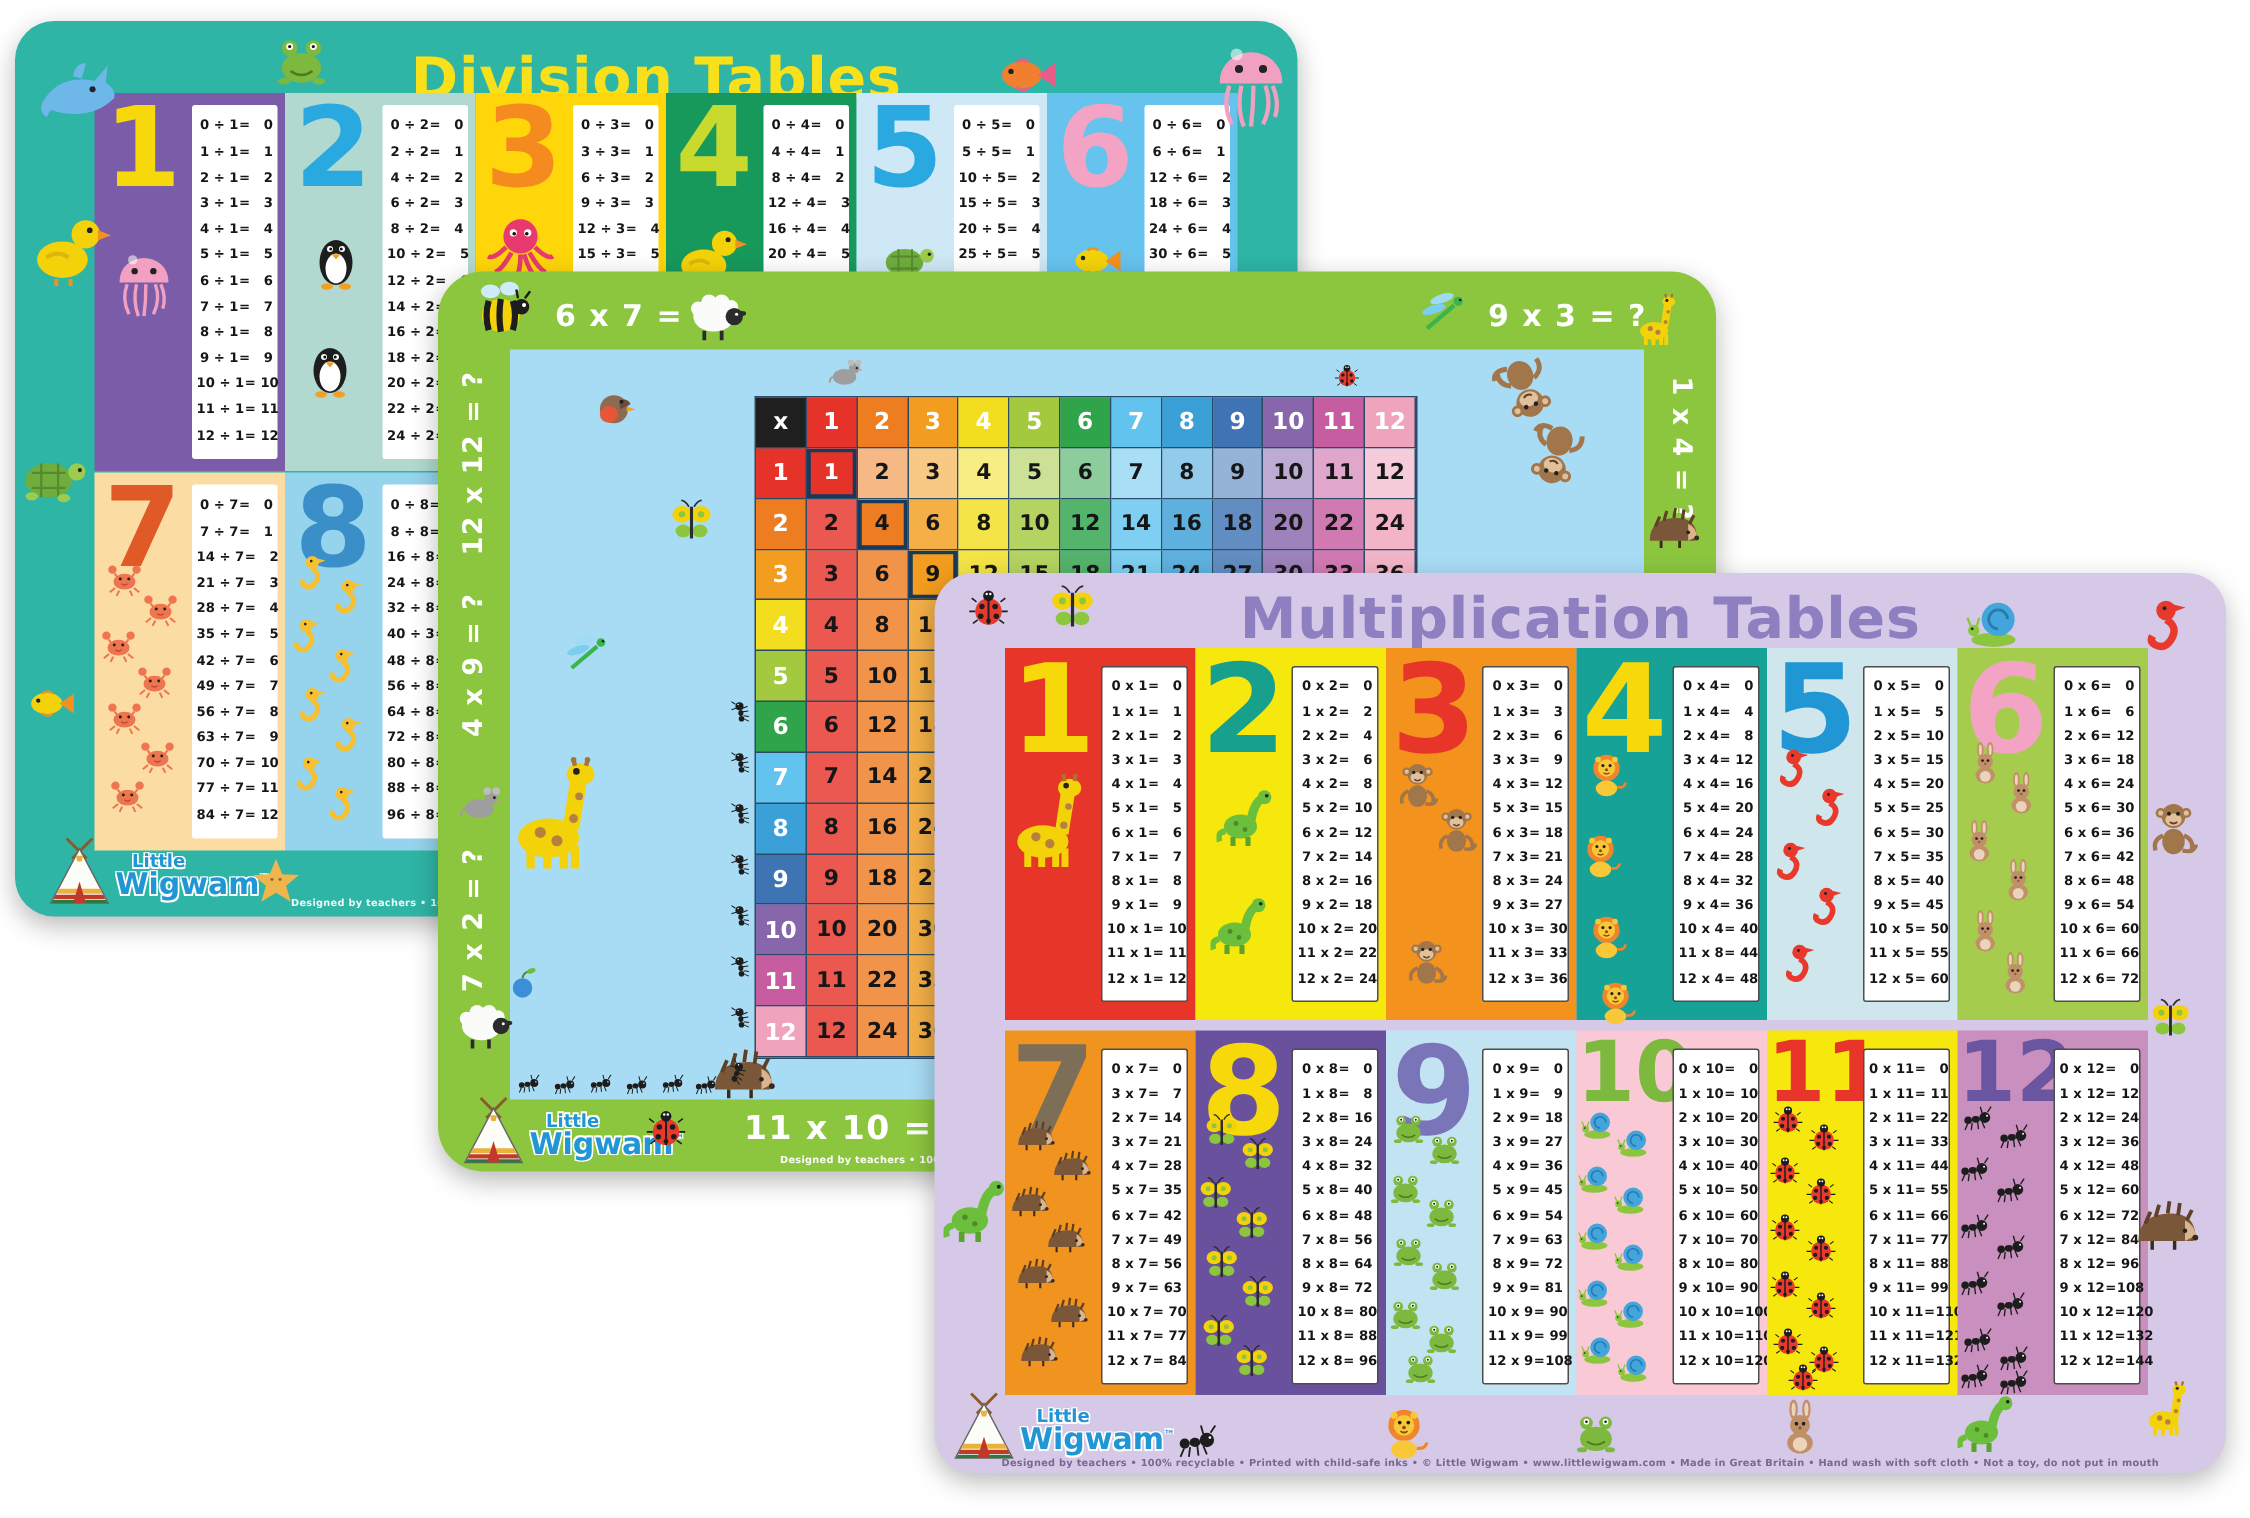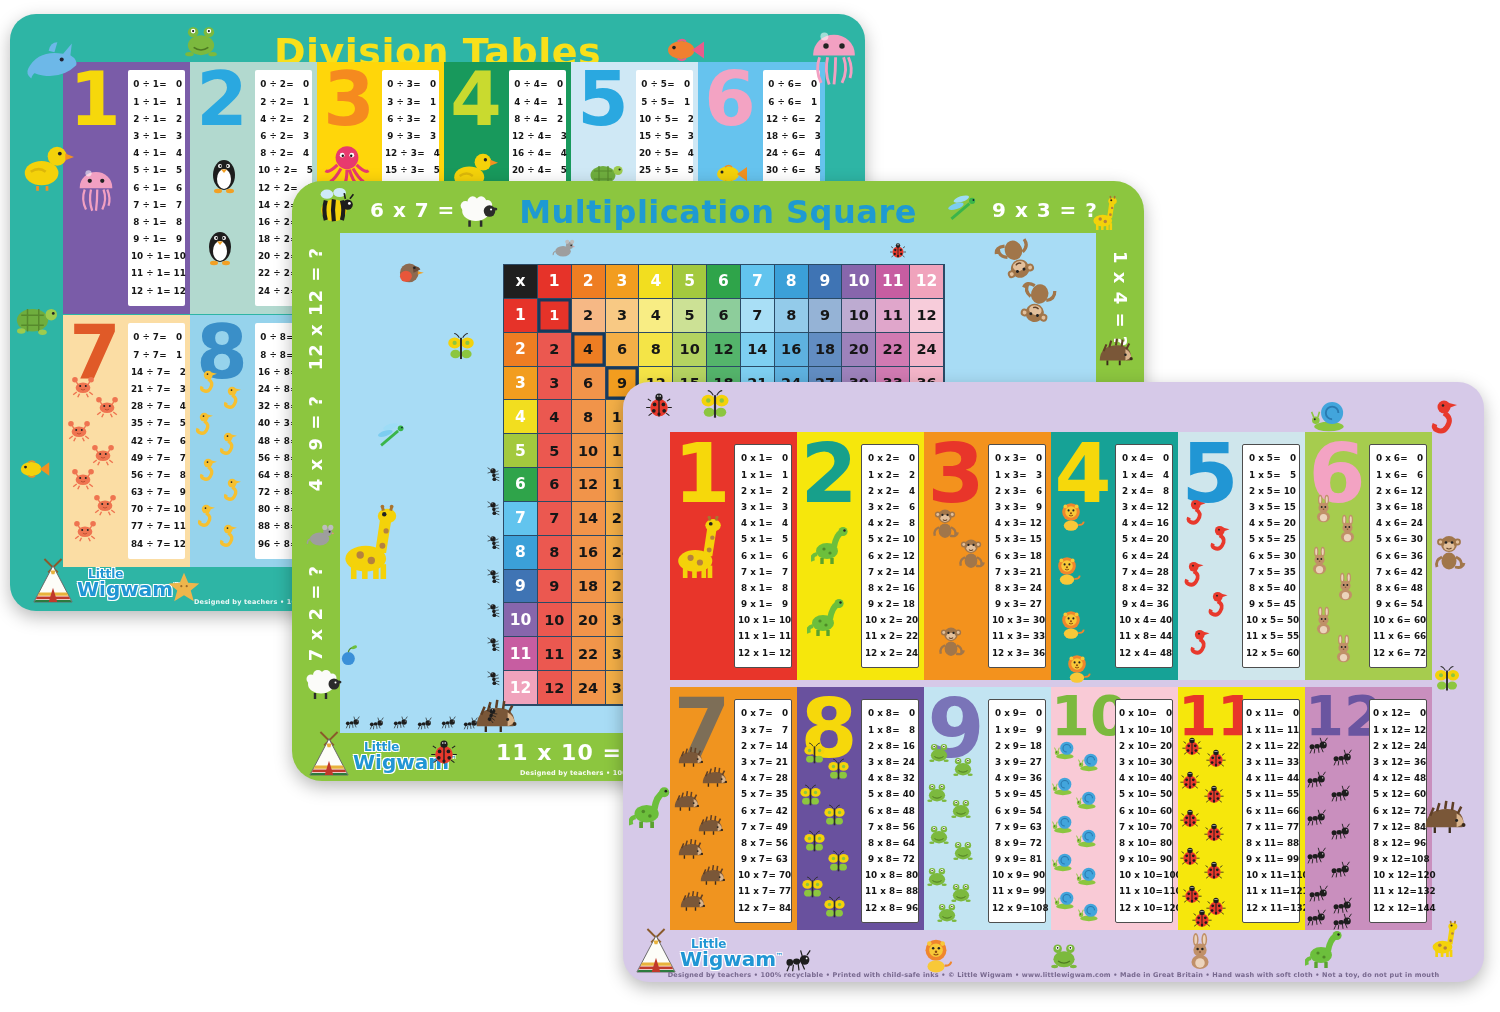--- a/index.html
+++ b/index.html
@@ -934,21 +934,20 @@
       <svg viewBox="0 0 40 40" xmlns="http://www.w3.org/2000/svg">
         <polygon points="20,3 24.7,14.3 37,14.9 27.5,22.8 30.9,34.7 20,28 9.1,34.7 12.5,22.8 3,14.9 15.3,14.3" fill="#eeb64c"></polygon>
         <circle cx="17" cy="18" r="1.2" fill="#9a6a28"></circle>
         <circle cx="23" cy="18" r="1.2" fill="#9a6a28"></circle>
       </svg>
     </span>
   </div>
 
 <div id="square-card" class="card">
   <div id="sq-interior"></div>
-  <div id="square-title" class="card-title">Multiplication Square</div>
   <div class="prompt" style="left:78px;top:17px">6 x 7 = ?</div>
   <div class="prompt" style="left:700px;top:17px">9 x 3 = ?</div>
   <div class="vtext" style="left:13px;top:66px">12 x 12 = ?</div>
   <div class="vtext" style="left:13px;top:214px">4 x 9 = ?</div>
   <div class="vtext" style="left:13px;top:384px">7 x 2 = ?</div>
   <div class="vtext-down" style="left:818px;top:70px">1 x 4 = ?</div>
   <div class="prompt" style="left:204px;top:559px;font-size:22px">11 x 10 = ?</div>
   <div class="sq-grid" id="sq-grid">
       <div class="gc hdr" style="background: rgb(31, 31, 31);">x</div>
       <div class="gc hdr" style="background: rgb(230, 51, 41);">1</div>
@@ -1484,20 +1483,21 @@
         <circle cx="8.5" cy="23" r="4.2" fill="#1d1d1d"></circle>
         <ellipse cx="17" cy="22" rx="4.5" ry="3.8" fill="#1d1d1d"></ellipse>
         <circle cx="27" cy="20" r="6" fill="#1d1d1d"></circle>
         <path d="M8 27l-3 7M13 26l-1 8M19 25l1 8M24 25l3 7M30 14l4-6M24 15l-2-7" stroke="#1d1d1d" stroke-width="1.5" fill="none"></path>
         <circle cx="29.5" cy="18" r="1.1" fill="#fff"></circle>
       </svg>
     </span>
   </div>
 
 <div id="tables-card" class="card">
+  <div id="tables-title" class="card-title">Multiplication Tables</div>
   <div id="tables-panels">
       <div class="panel" style="left: 47px; top: 50px; width: 127px; height: 248px; background: rgb(232, 53, 42);">
         <div class="numeral" style="color: rgb(246, 216, 11); font-size: 82px;">1</div>
         <div class="facts" style="top: 12px; width: 58px; height: 224px;">
           <div class="fact">
             <span class="fl">0 x 1</span>
             <span class="feq">=</span>
             <span class="fr">0</span>
           </div>
           <div class="fact">

